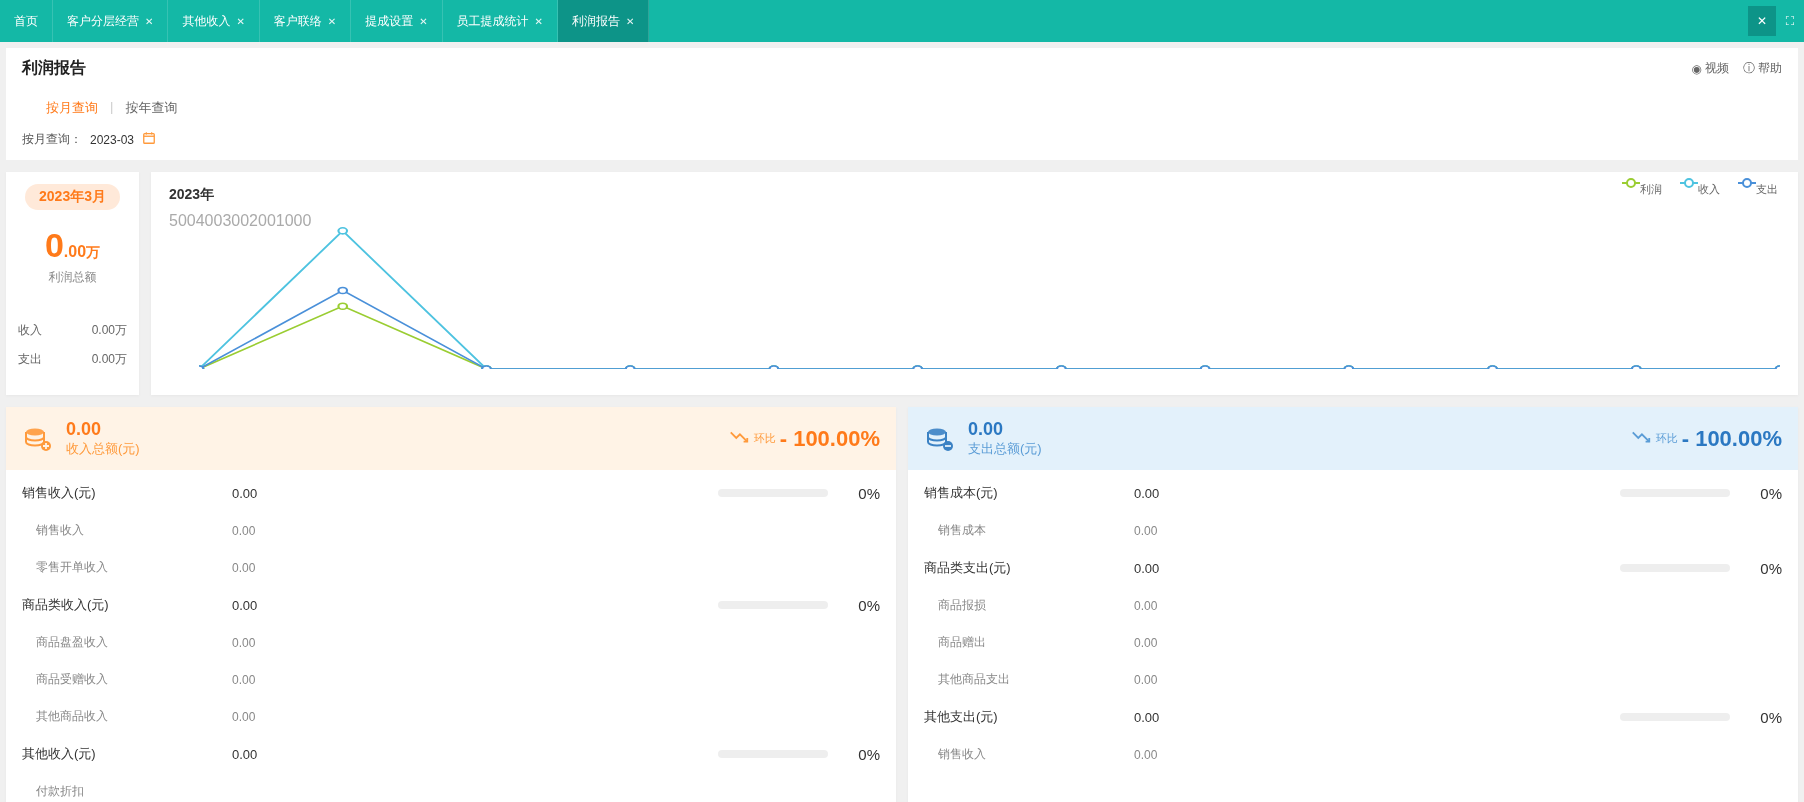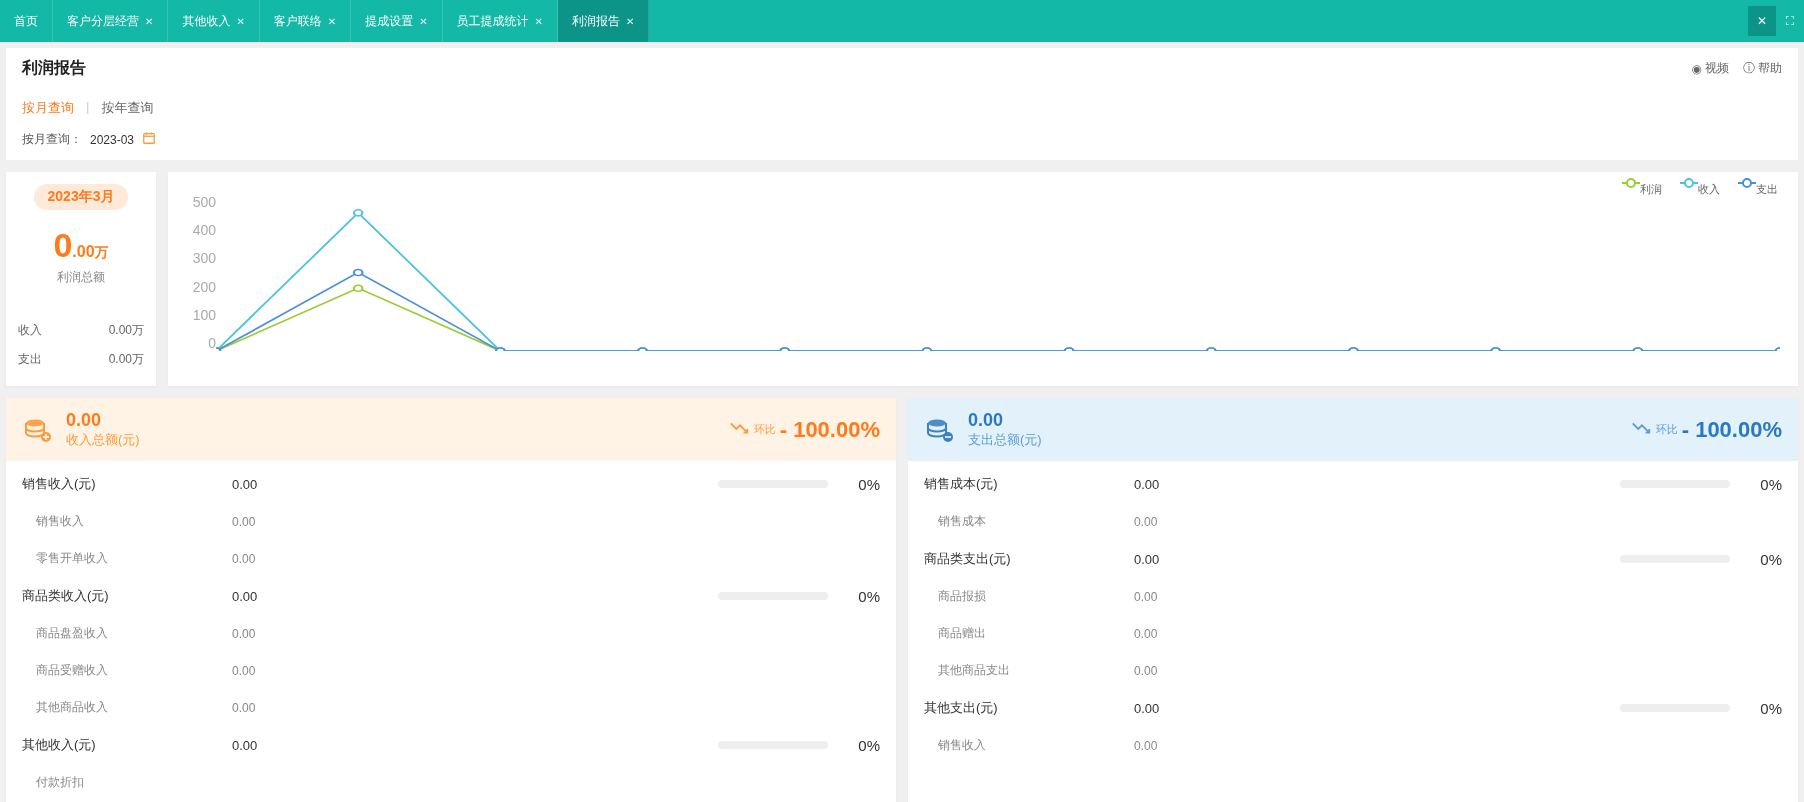--- a/index.html
+++ b/index.html
@@ -17,45 +17,45 @@
   
   .header { background: #fff; padding: 10px 16px; display: flex; align-items: center; justify-content: space-between; margin: 6px 6px 0 6px; }
   .header h1 { font-size: 16px; font-weight: 600; color: #222; }
   .header-actions { display: flex; gap: 14px; color: #666; font-size: 12px; }
   .header-actions span { cursor: pointer; display: flex; align-items: center; gap: 3px; }
   
   
   .panel { background: #fff; margin: 0 6px; }
   .query-tabs { padding: 10px 16px 0 16px; display: flex; gap: 12px; font-size: 13px; }
   .query-tabs .qtab { cursor: pointer; color: #666; padding-bottom: 6px; }
-  .query-tabs .qtab.active { color: #ff7a1a; }
+  .query-tabs .qtab.active { color: #ff7a1a; margin-left: 24px; }
   .query-tabs .sep { color: #ccc; }
   .filter-row { padding: 8px 16px 12px; display: flex; align-items: center; gap: 8px; font-size: 12px; color: #555; }
   .filter-row .date-val { color: #333; }
   .cal-icon { width: 14px; height: 14px; display: inline-block; }
   
   
   .main-row { display: flex; gap: 12px; margin: 12px 6px 0 6px; }
-  .summary-card { width: 150px; background: #fff; padding: 12px; box-shadow: 0 1px 3px rgba(0,0,0,.04); }
+  .summary-card { width: 133px; background: #fff; padding: 12px; box-shadow: 0 1px 3px rgba(0,0,0,.04); }
   .badge-month { background: #ffe9d9; color: #ff7a1a; border-radius: 14px; padding: 4px 14px; font-size: 14px; display: inline-block; font-weight: 600; }
   .profit-num { color: #ff7a1a; font-size: 34px; font-weight: 700; margin-top: 16px; text-align: center; }
   .profit-num small { font-size: 16px; font-weight: 600; }
   .profit-num .unit { font-size: 14px; }
   .profit-label { text-align: center; color: #888; margin-top: 4px; }
   .kv-list { margin-top: 30px; }
   .kv { display: flex; justify-content: space-between; color: #666; padding: 6px 0; font-size: 12px; }
   
   .chart-card { flex: 1; background: #fff; padding: 14px 18px 8px 18px; box-shadow: 0 1px 3px rgba(0,0,0,.04); position: relative; }
   .chart-title { font-weight: 700; font-size: 14px; }
   .legend { position: absolute; right: 20px; top: 10px; display: flex; gap: 18px; font-size: 11px; color: #666; }
   .legend .item { display: flex; align-items: flex-start; }
   .legend .dot { width: 18px; height: 2px; position: relative; }
   .legend .dot::after { content:''; position:absolute; left:50%; top:50%; width:6px; height:6px; border:2px solid currentColor; background:#fff; border-radius:50%; transform:translate(-50%,-50%);}
   .chart-body { height: 175px; position: relative; margin-top: 8px; }
-  .y-axis { position: absolute; left: 0; top: 0; bottom: 18px; width: 30px; display: flex; flex-direction: column; justify-content: space-between; text-align: right; color: #aaa; font-size: 14px; }
+  .y-axis { position: absolute; left: 0; top: 0; bottom: 18px; width: 30px; display: flex; flex-direction: row; justify-content: space-between; text-align: right; color: #aaa; font-size: 16px; }
   .x-axis { position: absolute; left: 30px; right: 0; bottom: 0; display: flex; justify-content: space-between; color: #aaa; font-size: 10px; }
   .x-axis span.hl { color: #e53935; }
   .plot { position: absolute; left: 30px; right: 0; top: 0; bottom: 18px; }
   .plot svg { width: 100%; height: 100%; }
   
   
   .detail-row { display: flex; gap: 12px; margin: 12px 6px 6px 6px; }
   .detail-card { flex: 1; background: #fff; box-shadow: 0 1px 3px rgba(0,0,0,.04); }
   .dc-header { padding: 12px 16px; display: flex; justify-content: space-between; align-items: center; }
   .dc-header.inc { background: #fff3e6; }
@@ -168,20 +168,21 @@
           <span>0.00万</span>
         </div>
       <div class="kv">
           <span>支出</span>
           <span>0.00万</span>
         </div>
     </div>
   </div>
 
   <div class="chart-card">
+    <div class="chart-title">2023年</div>
     <div class="legend" id="legend">
         <div class="item">
           <span class="dot" style="background:#9acd32;color:#9acd32"></span>
           <span>利润</span>
         </div>
         <div class="item">
           <span class="dot" style="background:#4ec3e0;color:#4ec3e0"></span>
           <span>收入</span>
         </div>
         <div class="item">

